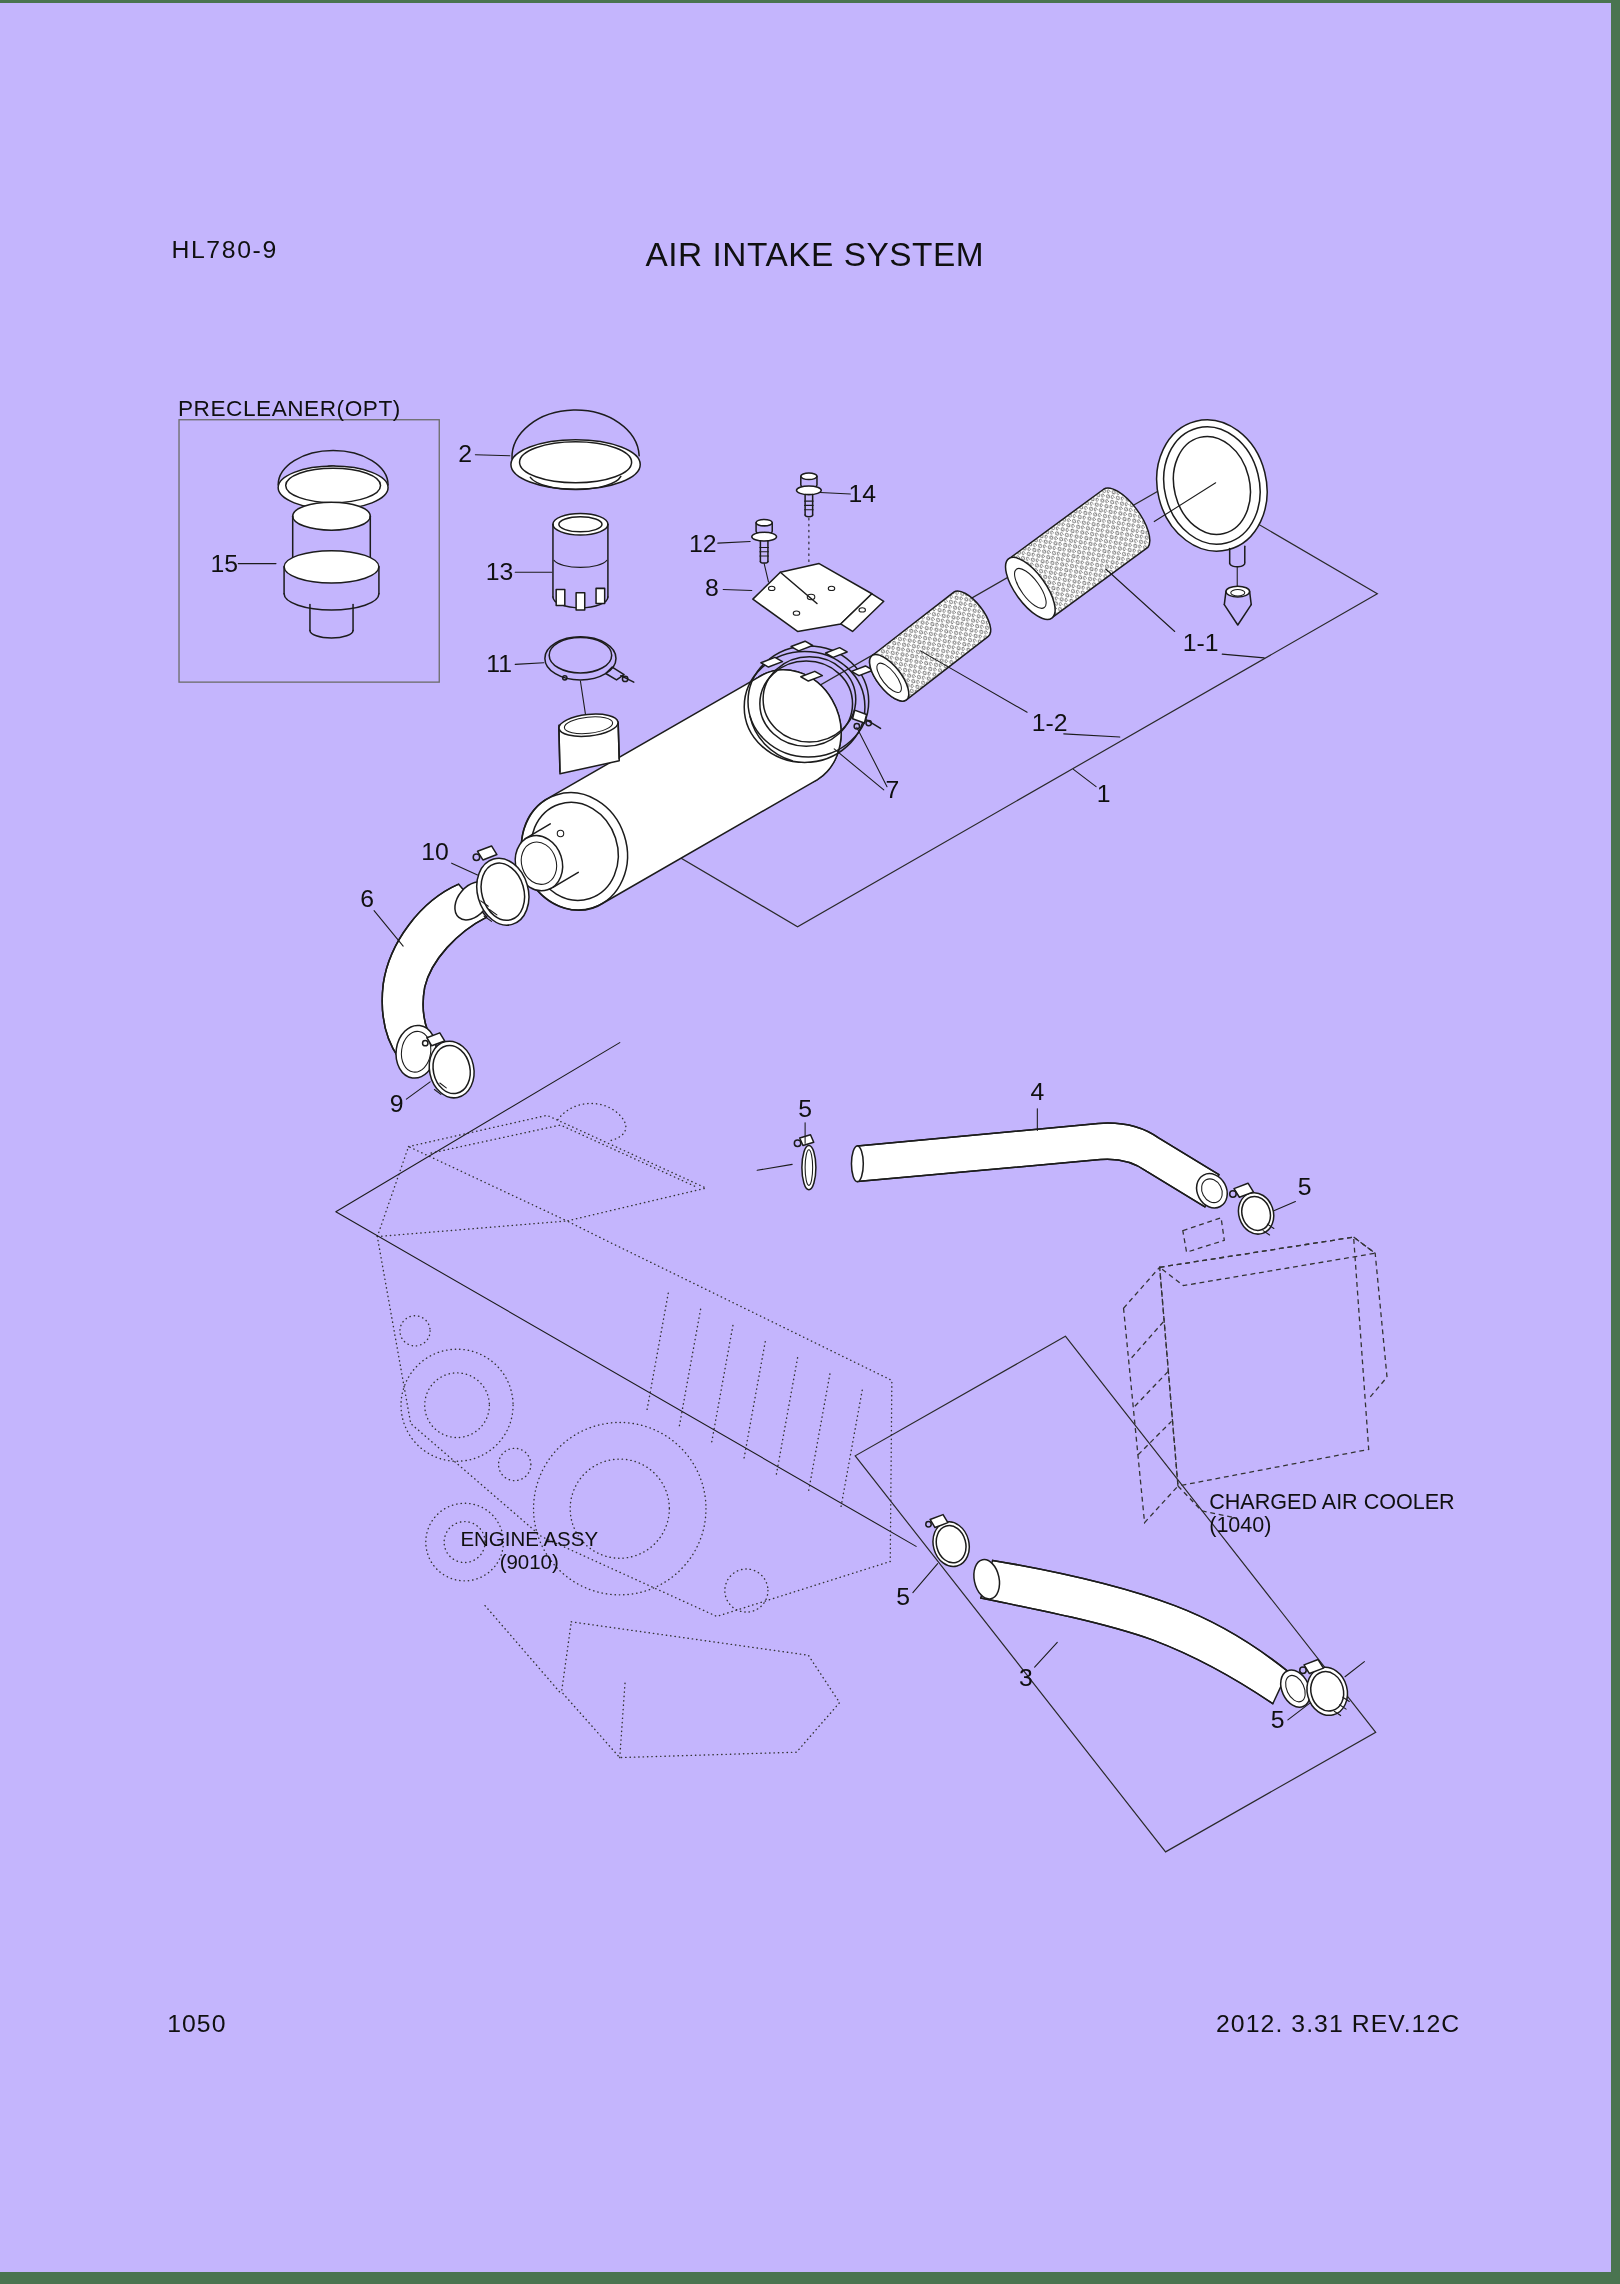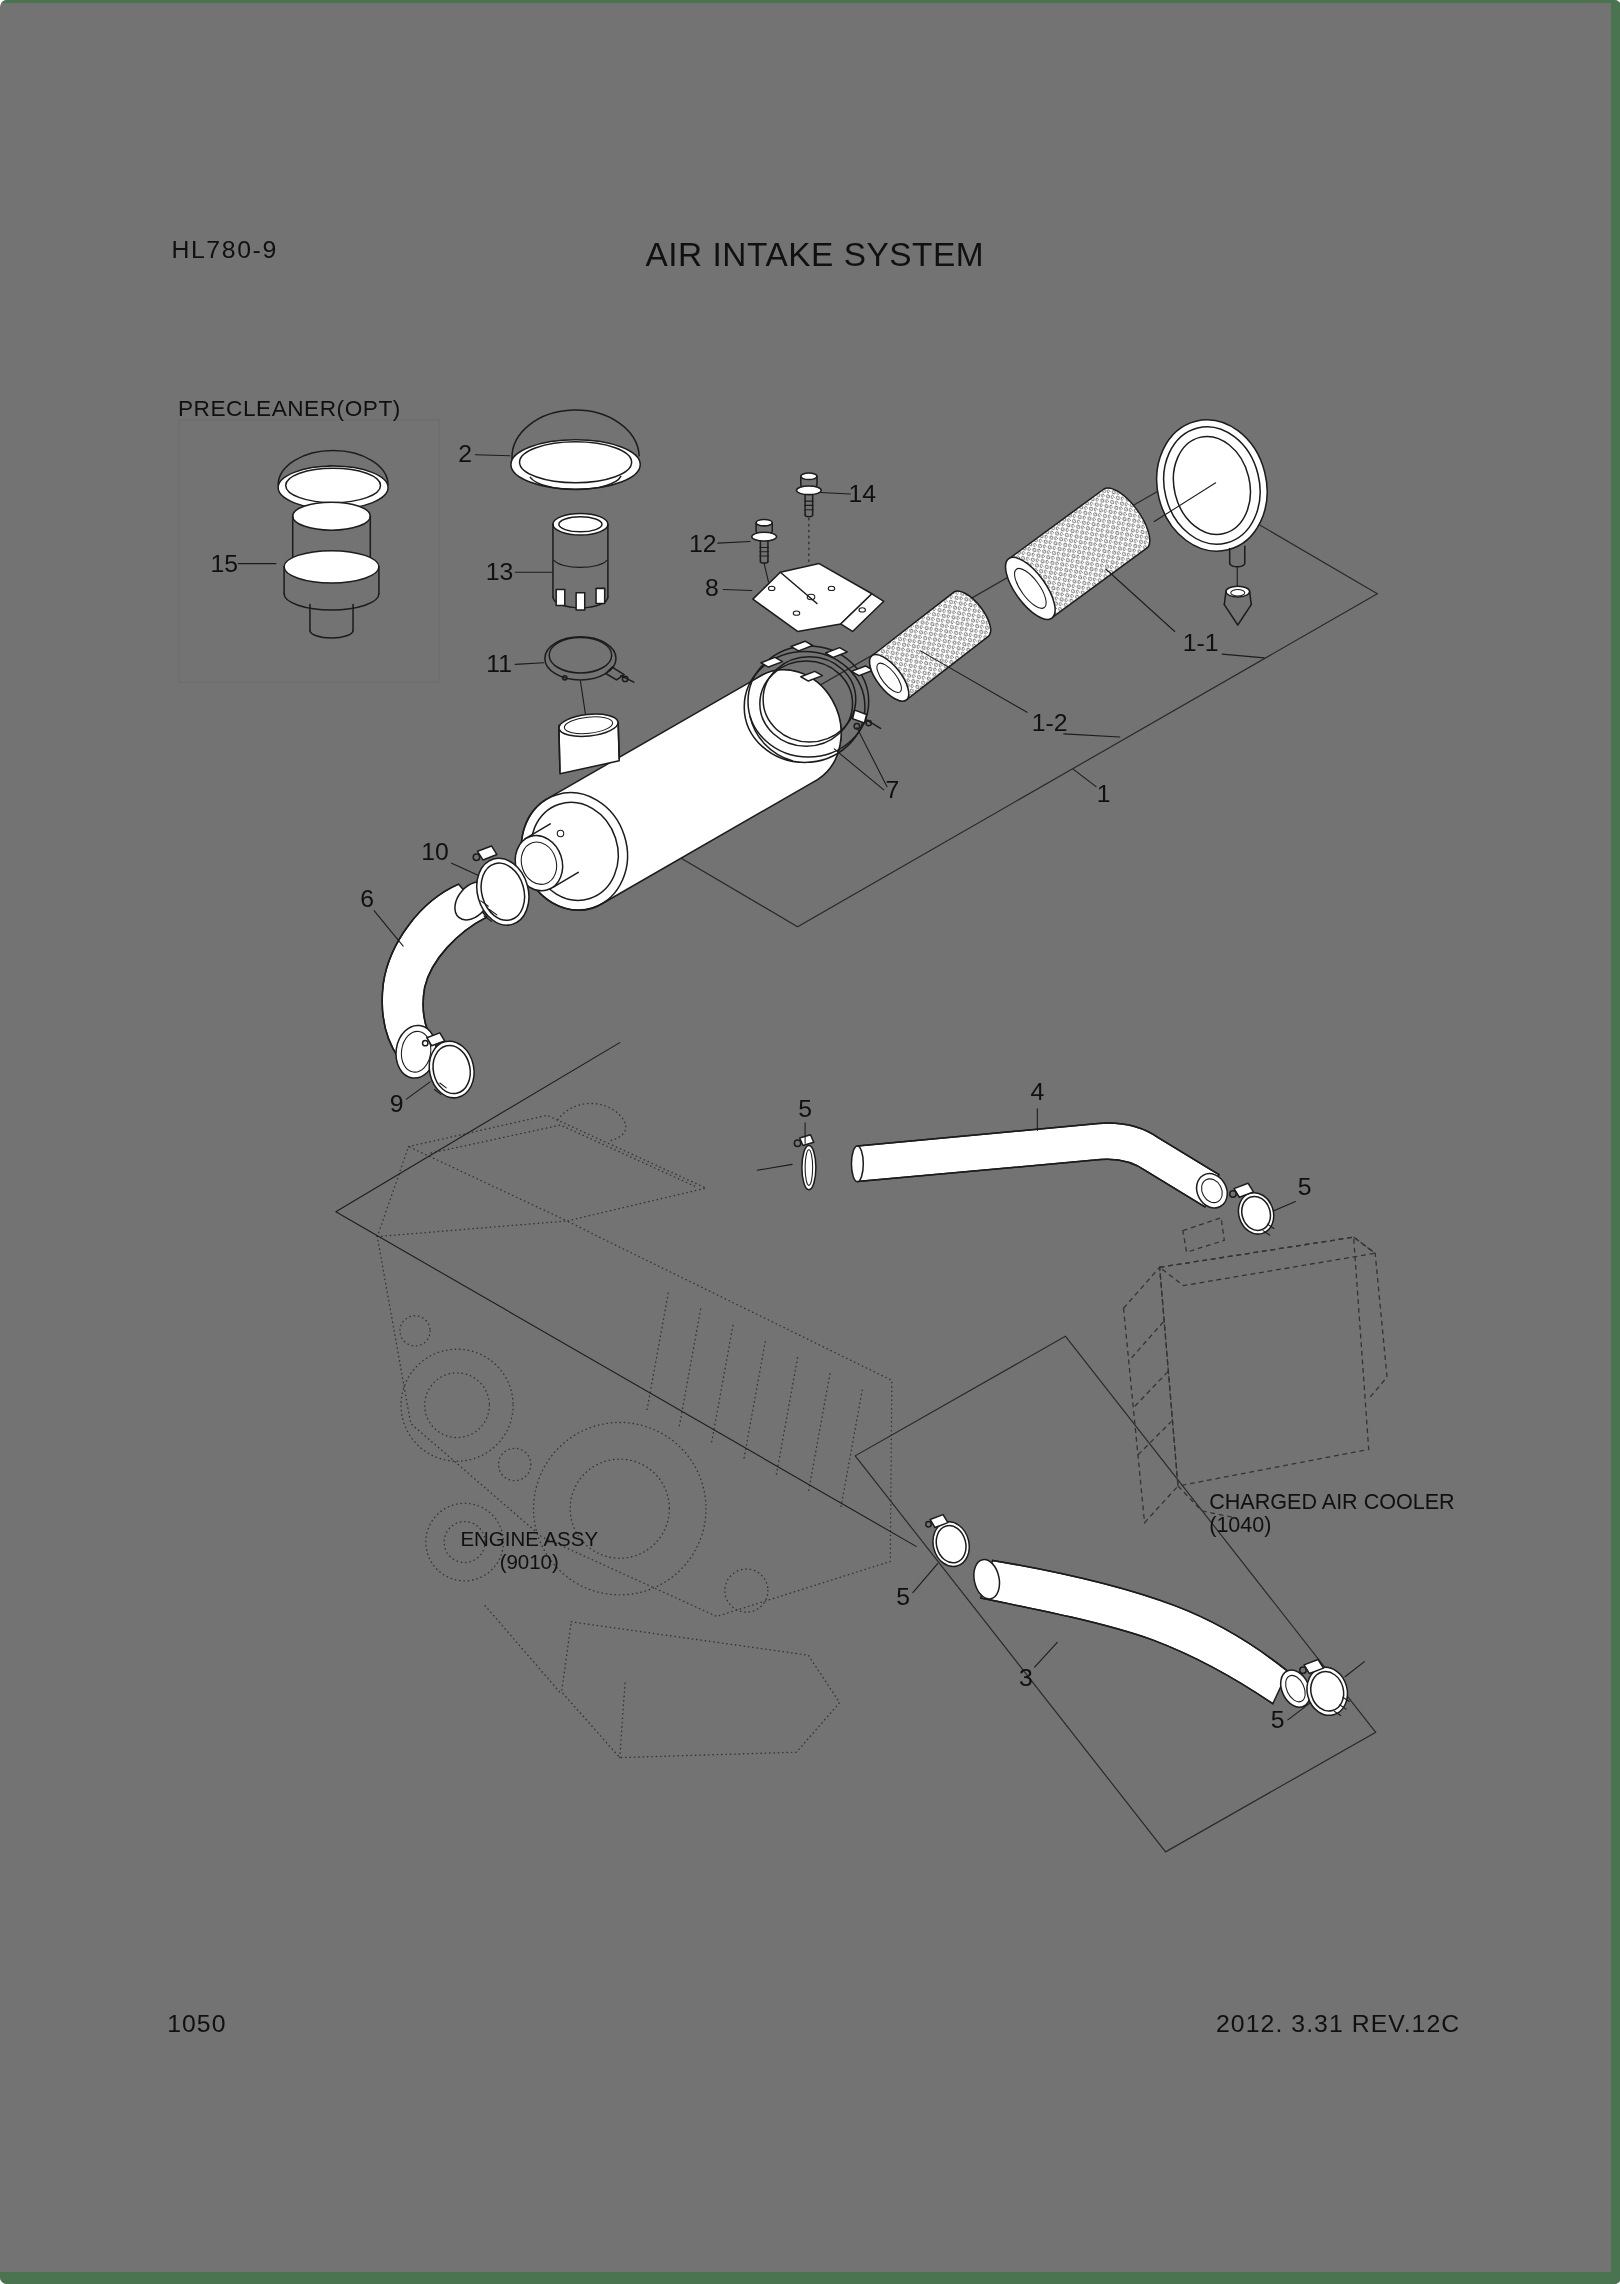--- a/index.html
+++ b/index.html
@@ -1,17 +1,17 @@
 <!DOCTYPE html>
 <html style="font-size:8.6px"><head>
 <meta charset="utf-8">
 <style>
   html,body{margin:0;padding:0;background:#fff;}
   body{width:1621px;height:2284px;position:relative;font-family:"Liberation Sans",sans-serif;}
-  .page{position:absolute;inset:0;background:#737373;overflow:hidden;border-radius:7px;}
+  .page{position:absolute;inset:0;background:#c4b5fd;overflow:hidden;}
   .border-bar{position:absolute;background:#4a7450;}
   #bar-top{left:0;top:0;width:1621px;height:3.2px;}
   #bar-right{right:0;top:0;width:9.7px;height:2284px;}
   #bar-bottom{left:0;bottom:0;width:1621px;height:12px;}
   svg{position:absolute;left:0;top:0;font-family:"Liberation Sans",sans-serif;}
   .ln{fill:none;stroke:#1c1c1c;stroke-width:2.8;stroke-linejoin:round;stroke-linecap:round;}
   .thin{fill:none;stroke:#1c1c1c;stroke-width:2;stroke-linejoin:round;stroke-linecap:round;}
   .box{fill:none;stroke:#2a2a2a;stroke-width:2.2;stroke-linejoin:miter;}
   .wf{fill:#ffffff;stroke:#1c1c1c;stroke-width:2.8;stroke-linejoin:round;}
   .dots{fill:none;stroke:#333;stroke-width:2.6;stroke-dasharray:0.6 7.5;stroke-linecap:round;}

